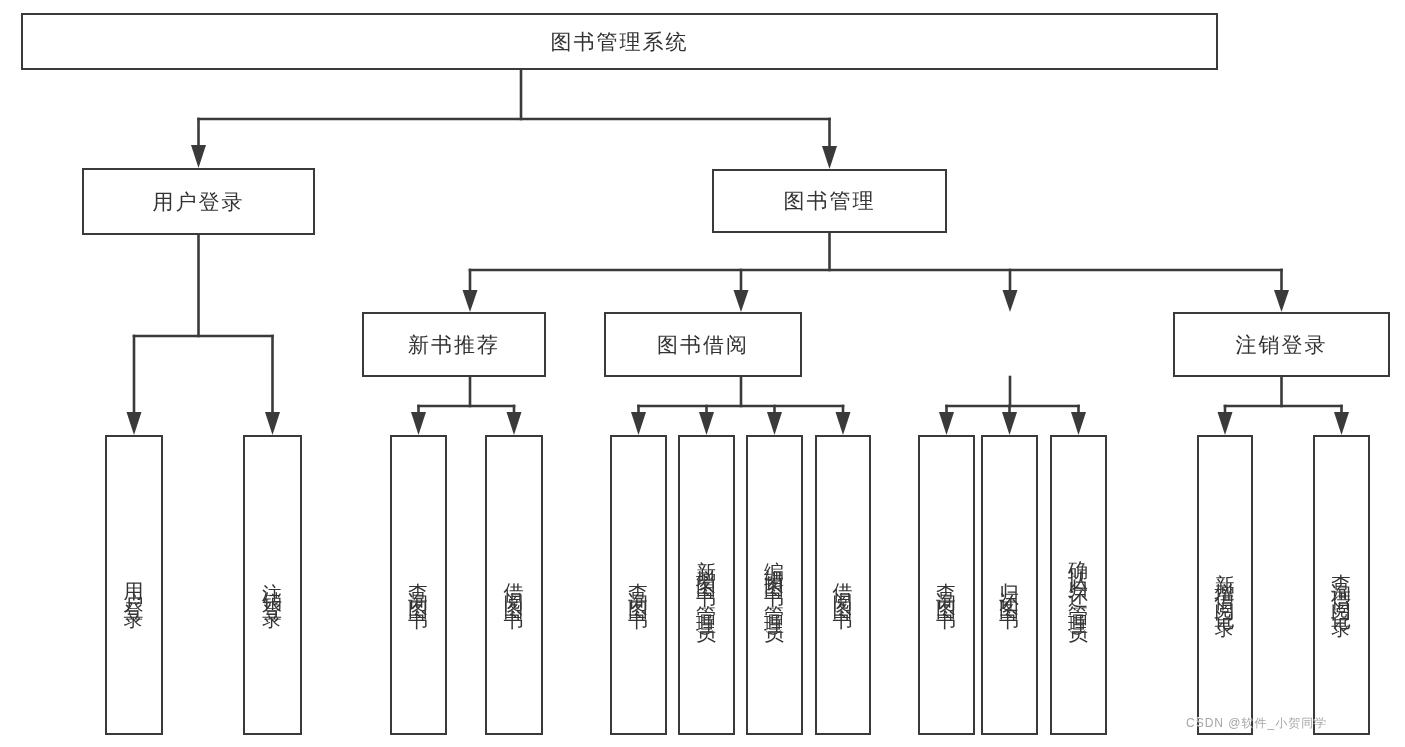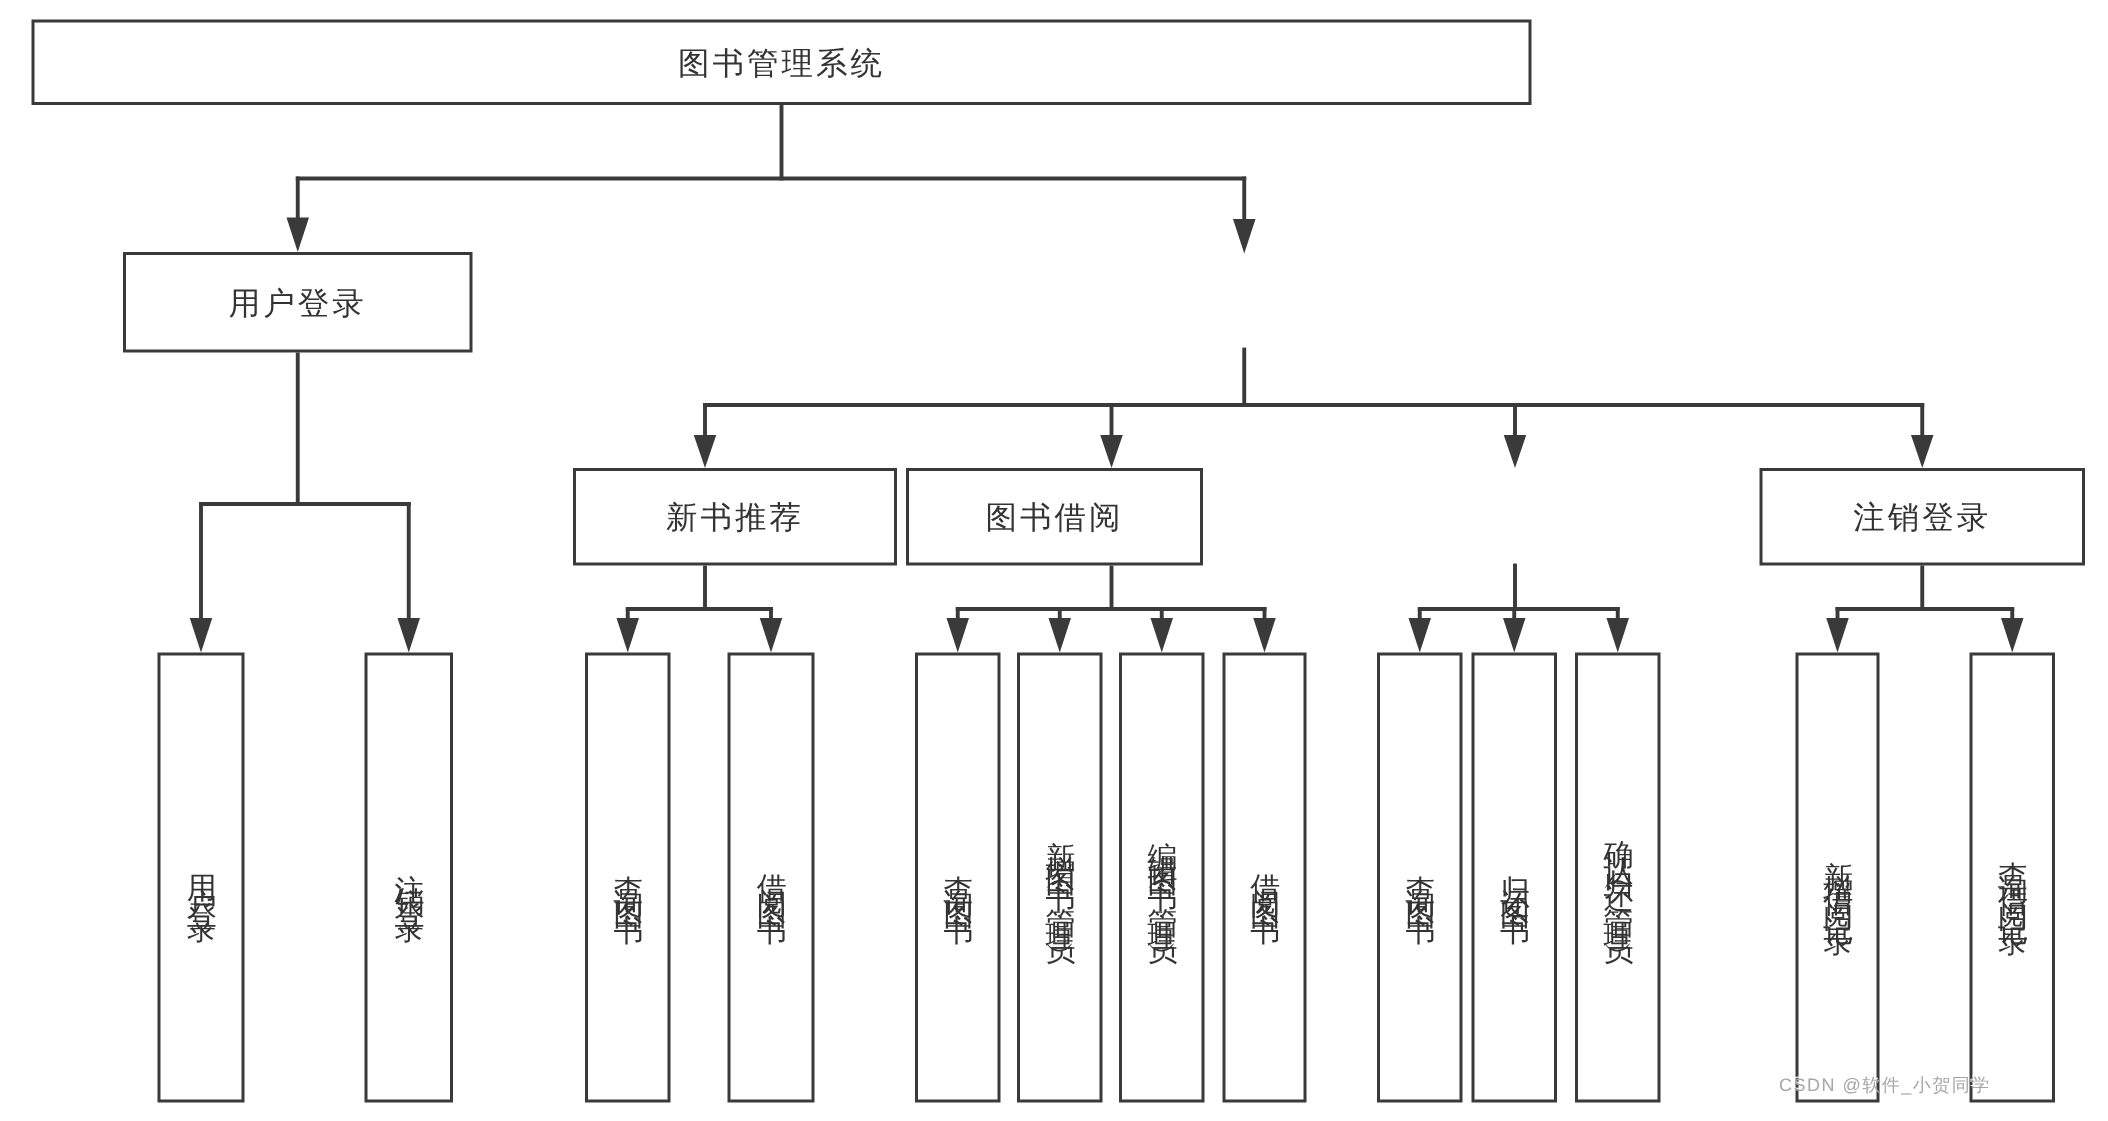--- a/index.html
+++ b/index.html
@@ -114,25 +114,26 @@
 
       <polygon points="939,412 954,412 946.5,435"></polygon>
       <polygon points="1002,412 1017,412 1009.5,435"></polygon>
       <polygon points="1071,412 1086,412 1078.5,435"></polygon>
 
       <polygon points="1217.5,412 1232.5,412 1225,435"></polygon>
       <polygon points="1334,412 1349,412 1341.5,435"></polygon>
     </g>
   </svg>
 
-  <div class="node" style="left:21px;top:13px;width:1000px;height:57px">图书管理系统</div>
+  <div class="node" style="left:21px;top:13px;width:1197px;height:57px">图书管理系统</div>
 
   <div class="node" style="left:82px;top:168px;width:233px;height:67px">用户登录</div>
+  <div class="node" style="left:712px;top:169px;width:235px;height:64px">图书管理</div>
 
-  <div class="node" style="left:382px;top:312px;width:216px;height:65px">新书推荐</div>
+  <div class="node" style="left:362px;top:312px;width:184px;height:65px">新书推荐</div>
   <div class="node" style="left:604px;top:312px;width:198px;height:65px">图书借阅</div>
   <div class="node" style="left:1173px;top:312px;width:217px;height:65px">注销登录</div>
 
   <div class="node v" style="left:105px;top:435px;width:58px;height:300px">用户登录</div>
   <div class="node v" style="left:243px;top:435px;width:59px;height:300px">注销登录</div>
 
   <div class="node v" style="left:390px;top:435px;width:57px;height:300px">查询图书</div>
   <div class="node v" style="left:485px;top:435px;width:58px;height:300px">借阅图书</div>
 
   <div class="node v" style="left:610px;top:435px;width:57px;height:300px">查询图书</div>

